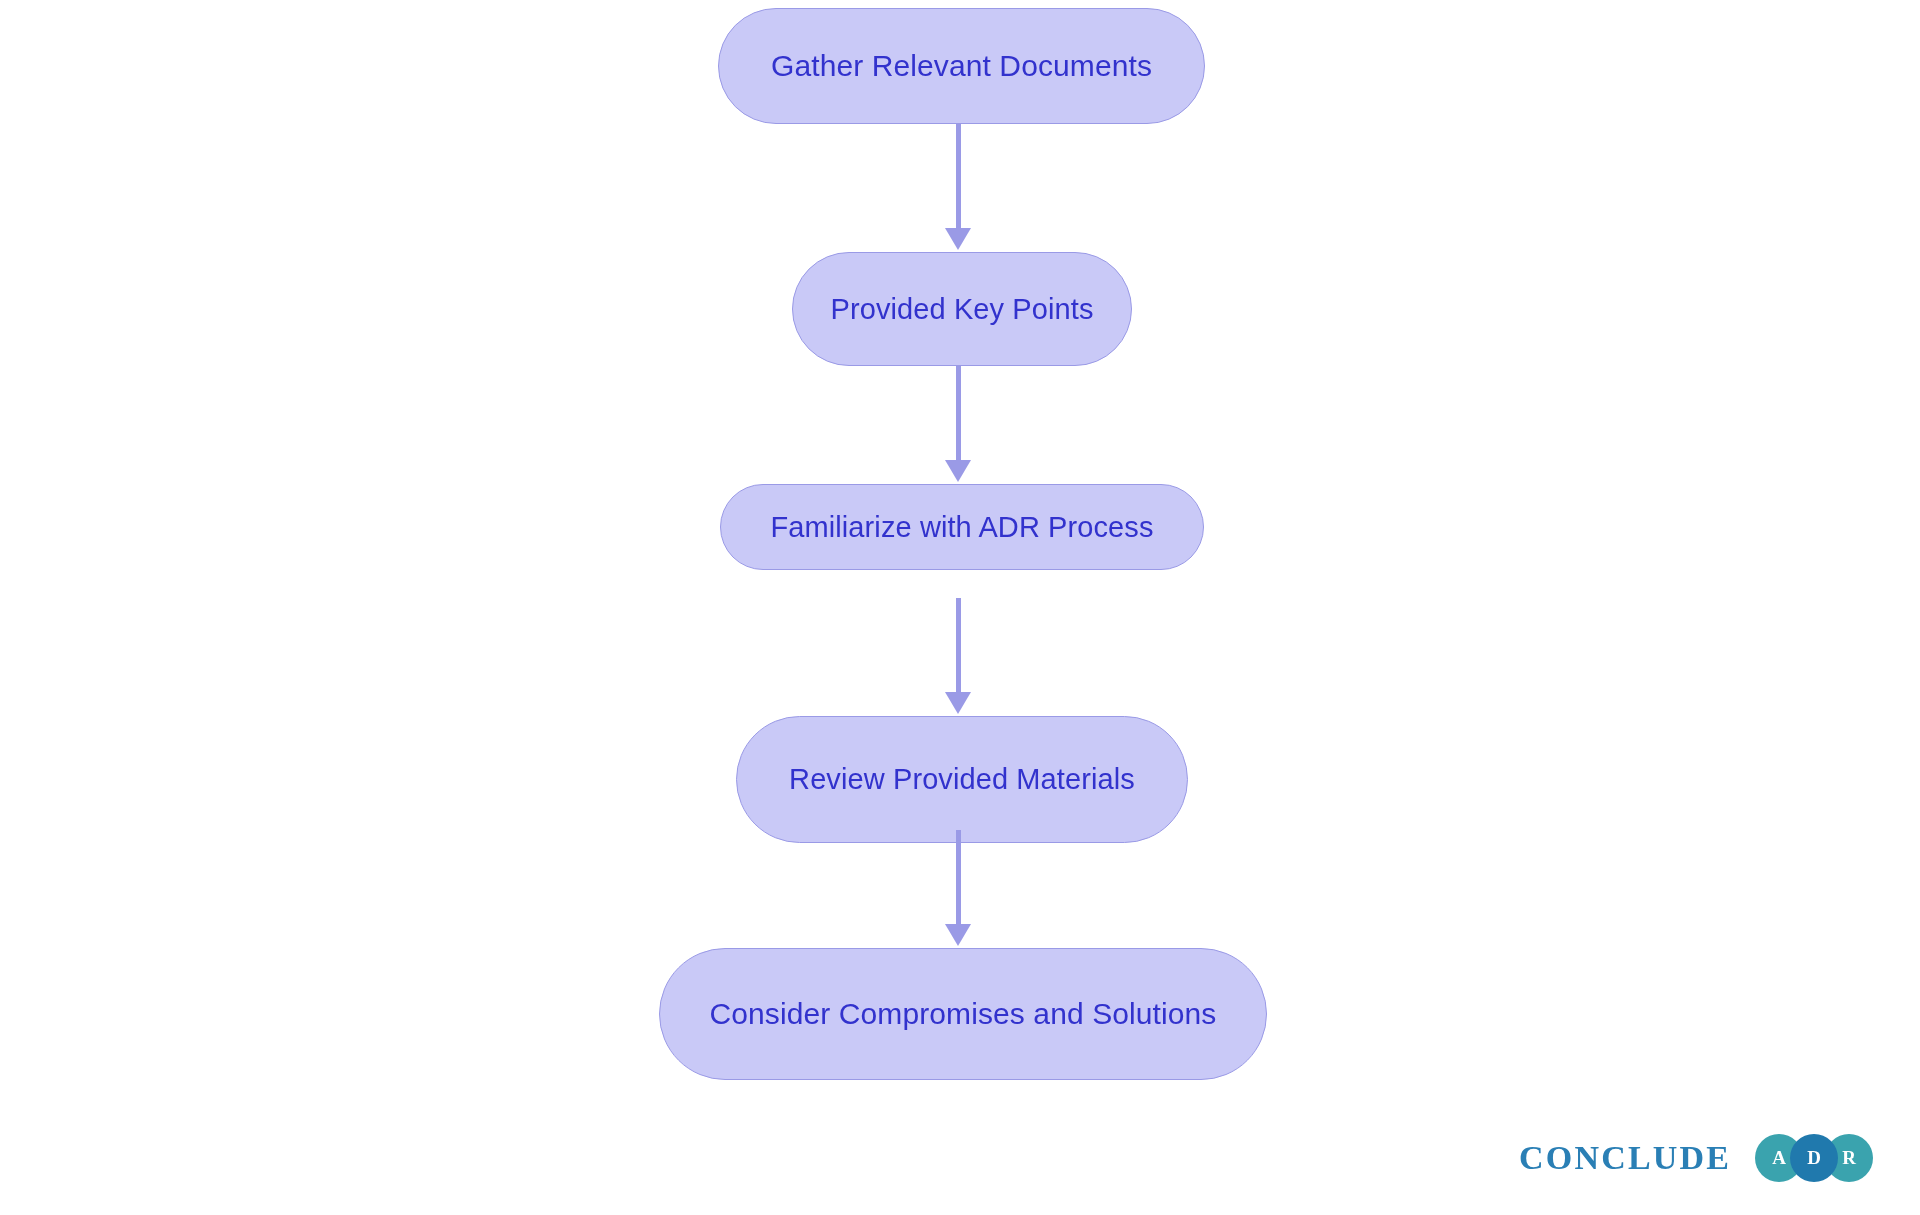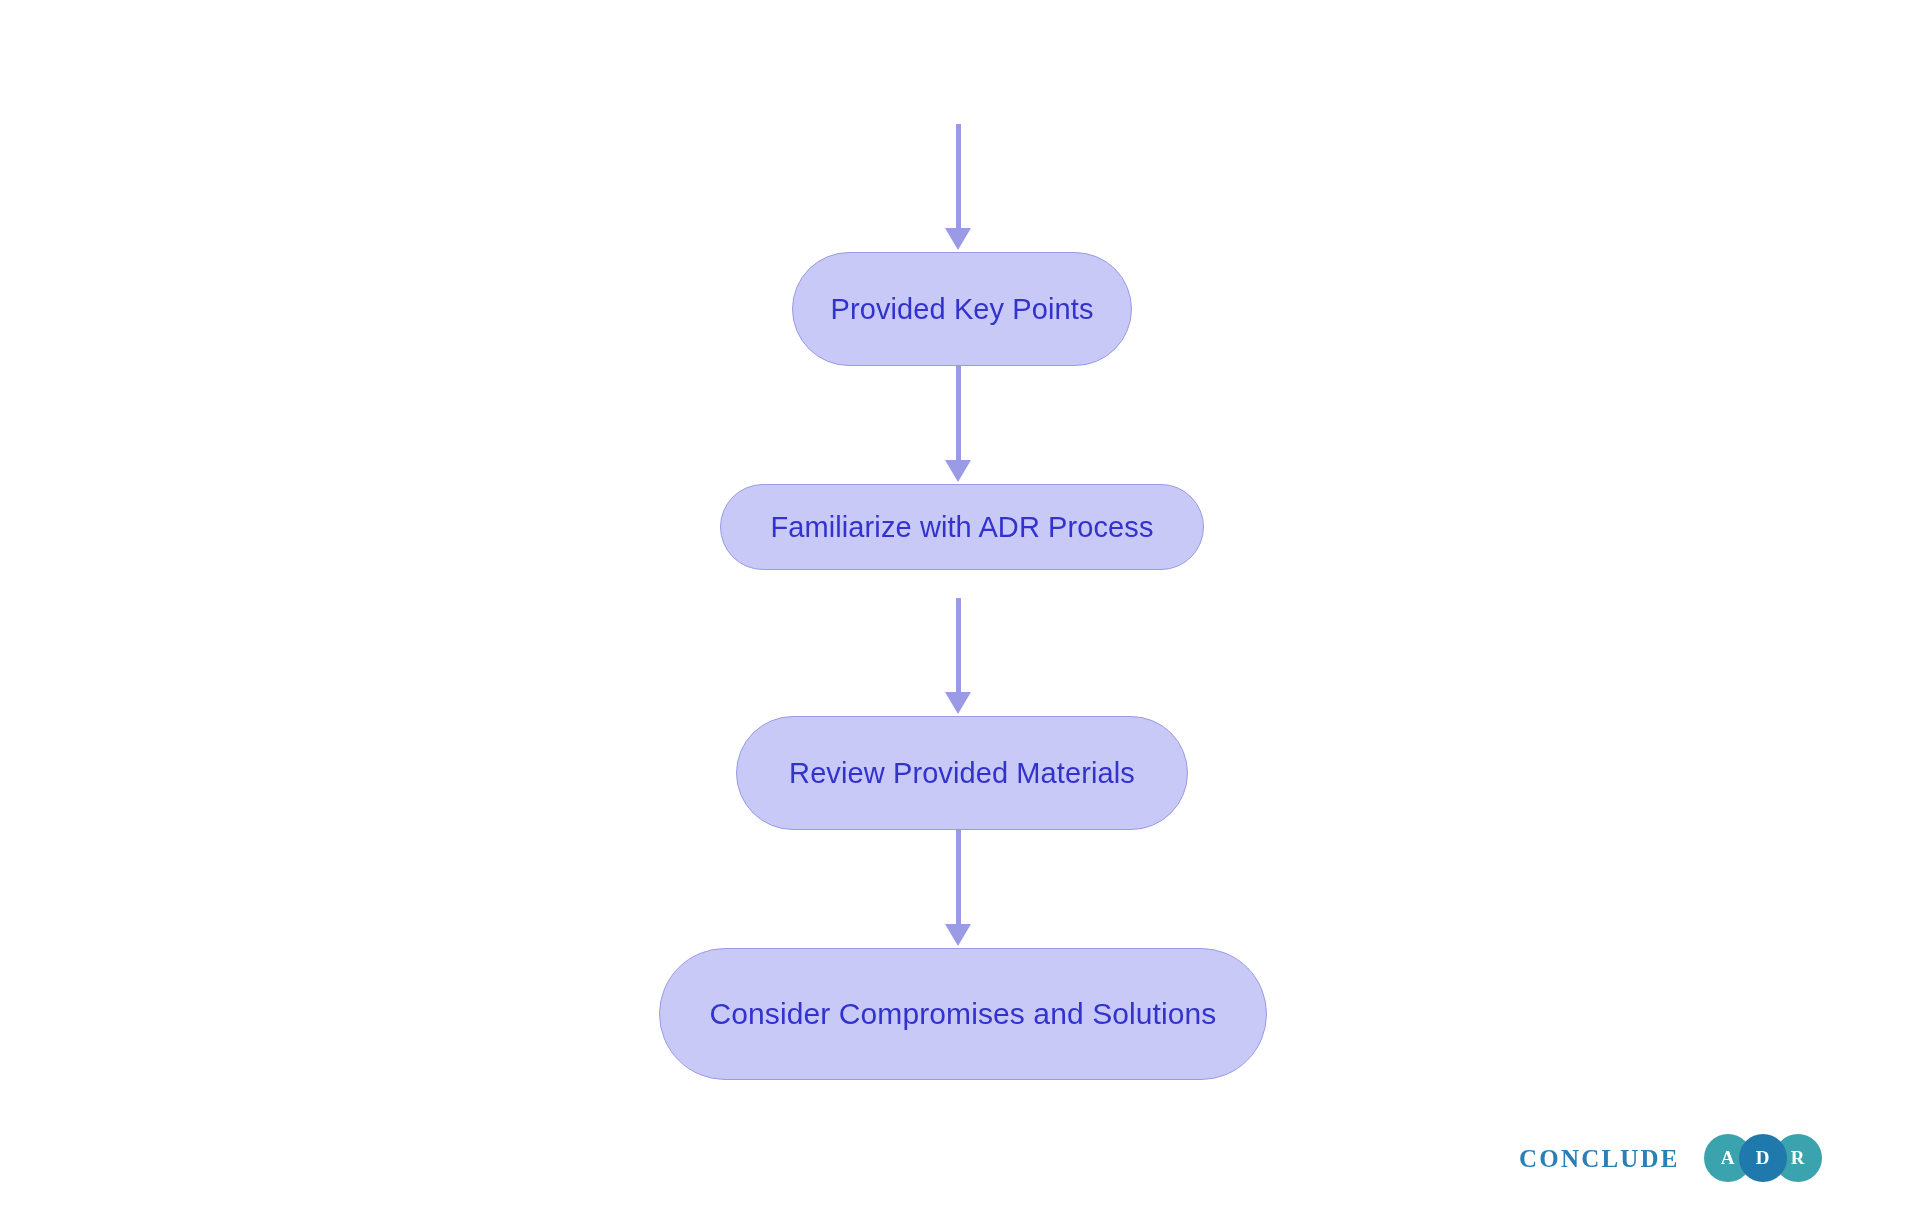--- a/index.html
+++ b/index.html
@@ -41,21 +41,21 @@
 
   .node-label {
     display: block;
     line-height: 1;
   }
 
   
   .node-1 { left: 718px;  top: 8px;    width: 487px; height: 116px; font-size: 30px; }
   .node-2 { left: 792px;  top: 252px;  width: 340px; height: 114px; font-size: 29px; }
   .node-3 { left: 720px;  top: 484px;  width: 484px; height: 86px; font-size: 29px; }
-  .node-4 { left: 736px;  top: 716px;  width: 452px; height: 114px; font-size: 29px; }
+  .node-4 { left: 736px;  top: 716px;  width: 452px; height: 127px; font-size: 29px; }
   .node-5 { left: 659px;  top: 948px;  width: 608px; height: 132px; font-size: 30px; }
 
   
   .connector {
     position: absolute;
     left: 956px;
     width: 5px;
     background: #9a9ae6;
   }
   .arrowhead {
@@ -81,21 +81,21 @@
     position: absolute;
     left: 1519px;
     top: 1128px;
     display: flex;
     align-items: center;
     height: 60px;
   }
   .brand-wordmark {
     font-family: "Liberation Serif", serif;
     font-weight: 700;
-    font-size: 25px;
+    font-size: 34px;
     letter-spacing: 2.2px;
     color: #2a7fb5;
     line-height: 1;
   }
   .brand-circles {
     position: relative;
     margin-left: 24px;
     width: 118px;
     height: 48px;
   }
@@ -116,20 +116,23 @@
   }
   .brand-circle-a { left: 0px;  background: #3aa3ae; z-index: 1; }
   .brand-circle-d { left: 35px; background: #2079ad; z-index: 3; }
   .brand-circle-r { left: 70px; background: #3aa3ae; z-index: 2; }
 </style>
 </head>
 <body>
 
 <div id="flowchart">
 
+  <div class="node node-1">
+    <span class="node-label">Gather Relevant Documents</span>
+  </div>
 
   <div class="connector conn-1"></div>
   <div class="arrowhead arrow-1"></div>
 
   <div class="node node-2">
     <span class="node-label">Provided Key Points</span>
   </div>
 
   <div class="connector conn-2"></div>
   <div class="arrowhead arrow-2"></div>

